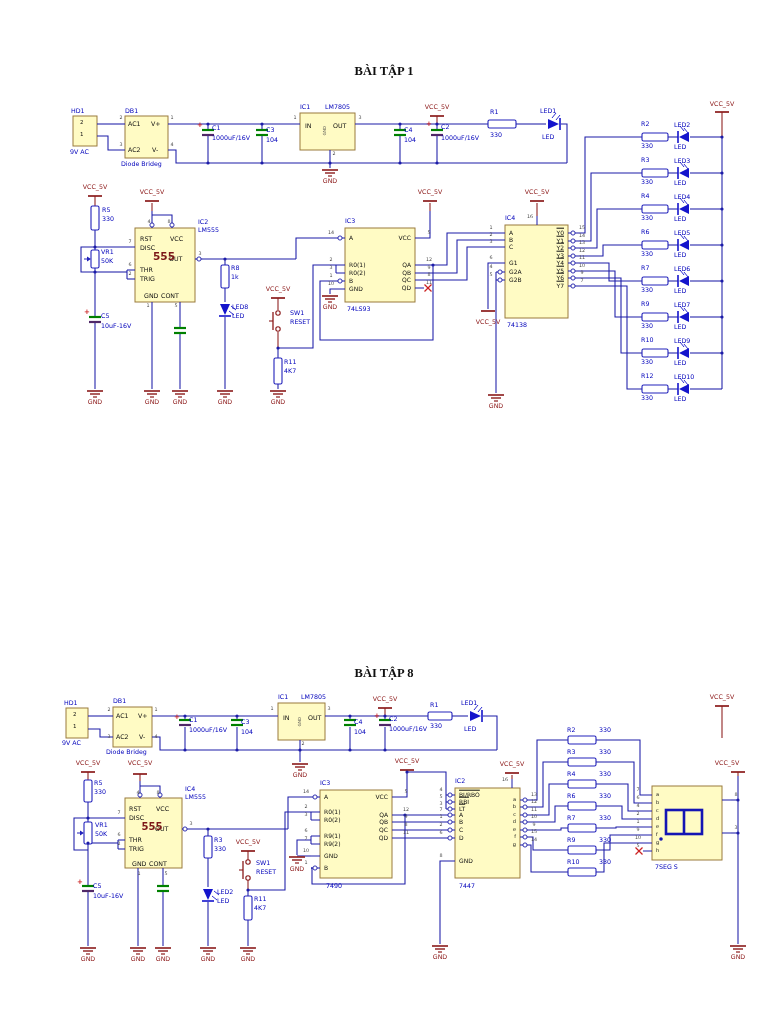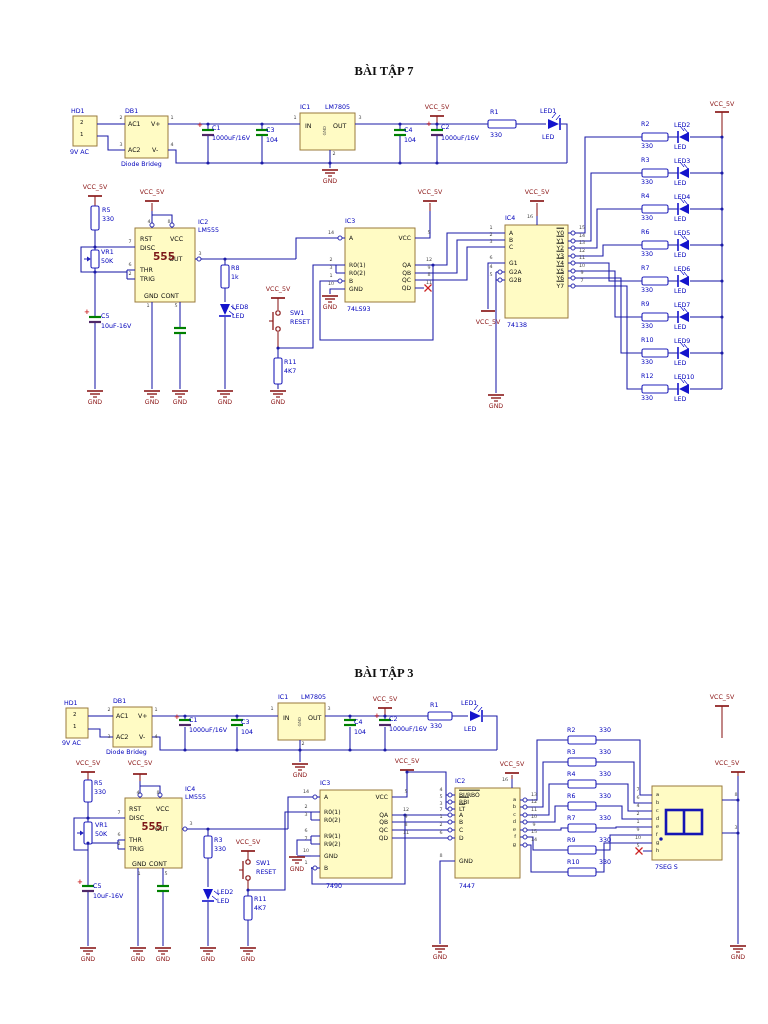--- a/index.html
+++ b/index.html
@@ -631,21 +631,21 @@
       <span class="lb" style="left: 656px; top: 827px; font-size: 5px; color: rgb(16, 16, 16); transform: translate(0px, -55%);">e</span>
       <span class="lb" style="left: 638px; top: 822.5px; font-size: 4.8px; color: rgb(74, 74, 74); transform: translate(-50%, -55%);">1</span>
       <span class="lb" style="left: 656px; top: 835px; font-size: 5px; color: rgb(16, 16, 16); transform: translate(0px, -55%);">f</span>
       <span class="lb" style="left: 638px; top: 830.5px; font-size: 4.8px; color: rgb(74, 74, 74); transform: translate(-50%, -55%);">9</span>
       <span class="lb" style="left: 656px; top: 843px; font-size: 5px; color: rgb(16, 16, 16); transform: translate(0px, -55%);">g</span>
       <span class="lb" style="left: 638px; top: 838.5px; font-size: 4.8px; color: rgb(74, 74, 74); transform: translate(-50%, -55%);">10</span>
       <span class="lb" style="left: 656px; top: 851px; font-size: 5px; color: rgb(16, 16, 16); transform: translate(0px, -55%);">h</span>
       <span class="lb" style="left: 638px; top: 846.5px; font-size: 4.8px; color: rgb(74, 74, 74); transform: translate(-50%, -55%);">5</span>
       <span class="lb" style="left: 736px; top: 795.5px; font-size: 4.8px; color: rgb(74, 74, 74); transform: translate(-50%, -55%);">8</span>
       <span class="lb" style="left: 736px; top: 828.5px; font-size: 4.8px; color: rgb(74, 74, 74); transform: translate(-50%, -55%);">3</span>
-      <span class="lb" style="left: 384px; top: 72px; font-size: 12.5px; color: rgb(16, 16, 16); font-weight: 700; font-family: &quot;Liberation Serif&quot;, &quot;DejaVu Serif&quot;, serif; transform: translate(-50%, -55%);">BÀI TẬP 7</span>
+      <span class="lb" style="left: 384px; top: 72px; font-size: 12.5px; color: rgb(16, 16, 16); font-weight: 700; font-family: &quot;Liberation Serif&quot;, &quot;DejaVu Serif&quot;, serif; transform: translate(-50%, -55%);">BÀI TẬP 1</span>
       <span class="lb" style="left: 71px; top: 111px; font-size: 6.3px; color: rgb(0, 0, 187); transform: translate(0px, -55%);">HD1</span>
       <span class="lb" style="left: 80px; top: 123px; font-size: 5.5px; color: rgb(16, 16, 16); transform: translate(0px, -55%);">2</span>
       <span class="lb" style="left: 80px; top: 135px; font-size: 5.5px; color: rgb(16, 16, 16); transform: translate(0px, -55%);">1</span>
       <span class="lb" style="left: 70px; top: 152px; font-size: 6.3px; color: rgb(0, 0, 187); transform: translate(0px, -55%);">9V AC</span>
       <span class="lb" style="left: 125px; top: 111px; font-size: 6.3px; color: rgb(0, 0, 187); transform: translate(0px, -55%);">DB1</span>
       <span class="lb" style="left: 128px; top: 124px; font-size: 6.3px; color: rgb(16, 16, 16); transform: translate(0px, -55%);">AC1</span>
       <span class="lb" style="left: 151px; top: 124px; font-size: 6.3px; color: rgb(16, 16, 16); transform: translate(0px, -55%);">V+</span>
       <span class="lb" style="left: 128px; top: 150px; font-size: 6.3px; color: rgb(16, 16, 16); transform: translate(0px, -55%);">AC2</span>
       <span class="lb" style="left: 152px; top: 150px; font-size: 6.3px; color: rgb(16, 16, 16); transform: translate(0px, -55%);">V-</span>
       <span class="lb" style="left: 121px; top: 164px; font-size: 6.3px; color: rgb(0, 0, 187); transform: translate(0px, -55%);">Diode Brideg</span>
@@ -750,21 +750,21 @@
       <span class="lb" style="left: 674px; top: 305px; font-size: 6.3px; color: rgb(0, 0, 187); transform: translate(0px, -55%);">LED7</span>
       <span class="lb" style="left: 674px; top: 327px; font-size: 6.3px; color: rgb(0, 0, 187); transform: translate(0px, -55%);">LED</span>
       <span class="lb" style="left: 641px; top: 340px; font-size: 6.3px; color: rgb(0, 0, 187); transform: translate(0px, -55%);">R10</span>
       <span class="lb" style="left: 641px; top: 362px; font-size: 6.3px; color: rgb(0, 0, 187); transform: translate(0px, -55%);">330</span>
       <span class="lb" style="left: 674px; top: 341px; font-size: 6.3px; color: rgb(0, 0, 187); transform: translate(0px, -55%);">LED9</span>
       <span class="lb" style="left: 674px; top: 363px; font-size: 6.3px; color: rgb(0, 0, 187); transform: translate(0px, -55%);">LED</span>
       <span class="lb" style="left: 641px; top: 376px; font-size: 6.3px; color: rgb(0, 0, 187); transform: translate(0px, -55%);">R12</span>
       <span class="lb" style="left: 641px; top: 398px; font-size: 6.3px; color: rgb(0, 0, 187); transform: translate(0px, -55%);">330</span>
       <span class="lb" style="left: 674px; top: 377px; font-size: 6.3px; color: rgb(0, 0, 187); transform: translate(0px, -55%);">LED10</span>
       <span class="lb" style="left: 674px; top: 399px; font-size: 6.3px; color: rgb(0, 0, 187); transform: translate(0px, -55%);">LED</span>
-      <span class="lb" style="left: 384px; top: 674px; font-size: 12.5px; color: rgb(16, 16, 16); font-weight: 700; font-family: &quot;Liberation Serif&quot;, &quot;DejaVu Serif&quot;, serif; transform: translate(-50%, -55%);">BÀI TẬP 3</span>
+      <span class="lb" style="left: 384px; top: 674px; font-size: 12.5px; color: rgb(16, 16, 16); font-weight: 700; font-family: &quot;Liberation Serif&quot;, &quot;DejaVu Serif&quot;, serif; transform: translate(-50%, -55%);">BÀI TẬP 8</span>
       <span class="lb" style="left: 64px; top: 703px; font-size: 6.3px; color: rgb(0, 0, 187); transform: translate(0px, -55%);">HD1</span>
       <span class="lb" style="left: 73px; top: 715px; font-size: 5.5px; color: rgb(16, 16, 16); transform: translate(0px, -55%);">2</span>
       <span class="lb" style="left: 73px; top: 727px; font-size: 5.5px; color: rgb(16, 16, 16); transform: translate(0px, -55%);">1</span>
       <span class="lb" style="left: 62px; top: 743px; font-size: 6.3px; color: rgb(0, 0, 187); transform: translate(0px, -55%);">9V AC</span>
       <span class="lb" style="left: 113px; top: 701px; font-size: 6.3px; color: rgb(0, 0, 187); transform: translate(0px, -55%);">DB1</span>
       <span class="lb" style="left: 116px; top: 716px; font-size: 6.3px; color: rgb(16, 16, 16); transform: translate(0px, -55%);">AC1</span>
       <span class="lb" style="left: 138px; top: 716px; font-size: 6.3px; color: rgb(16, 16, 16); transform: translate(0px, -55%);">V+</span>
       <span class="lb" style="left: 116px; top: 737px; font-size: 6.3px; color: rgb(16, 16, 16); transform: translate(0px, -55%);">AC2</span>
       <span class="lb" style="left: 139px; top: 737px; font-size: 6.3px; color: rgb(16, 16, 16); transform: translate(0px, -55%);">V-</span>
       <span class="lb" style="left: 106px; top: 752px; font-size: 6.3px; color: rgb(0, 0, 187); transform: translate(0px, -55%);">Diode Brideg</span>

